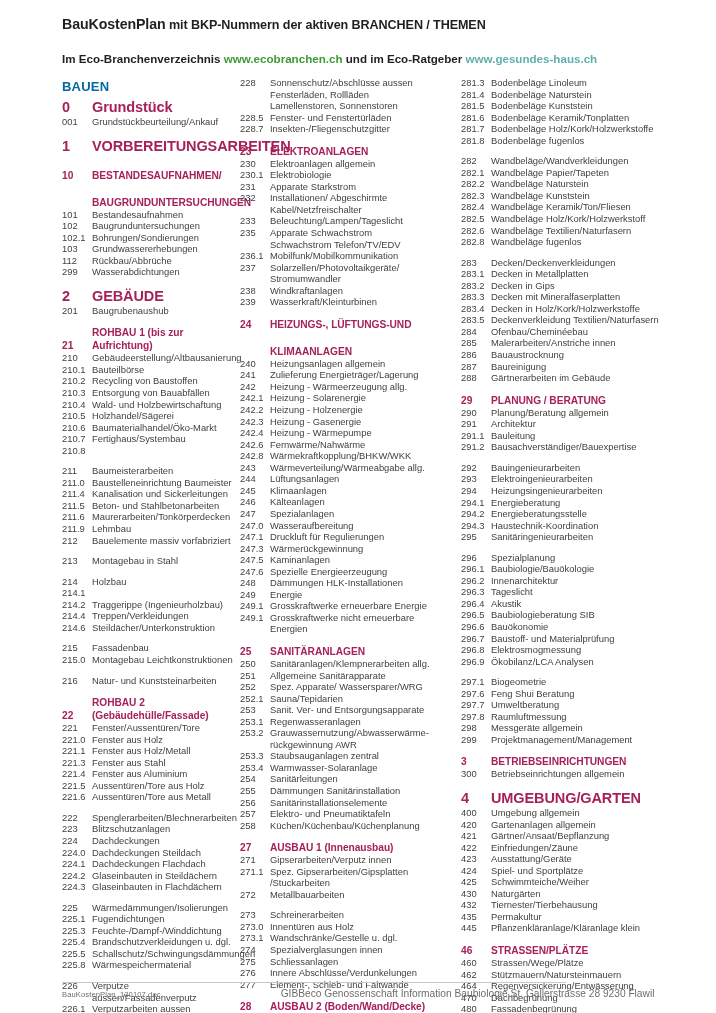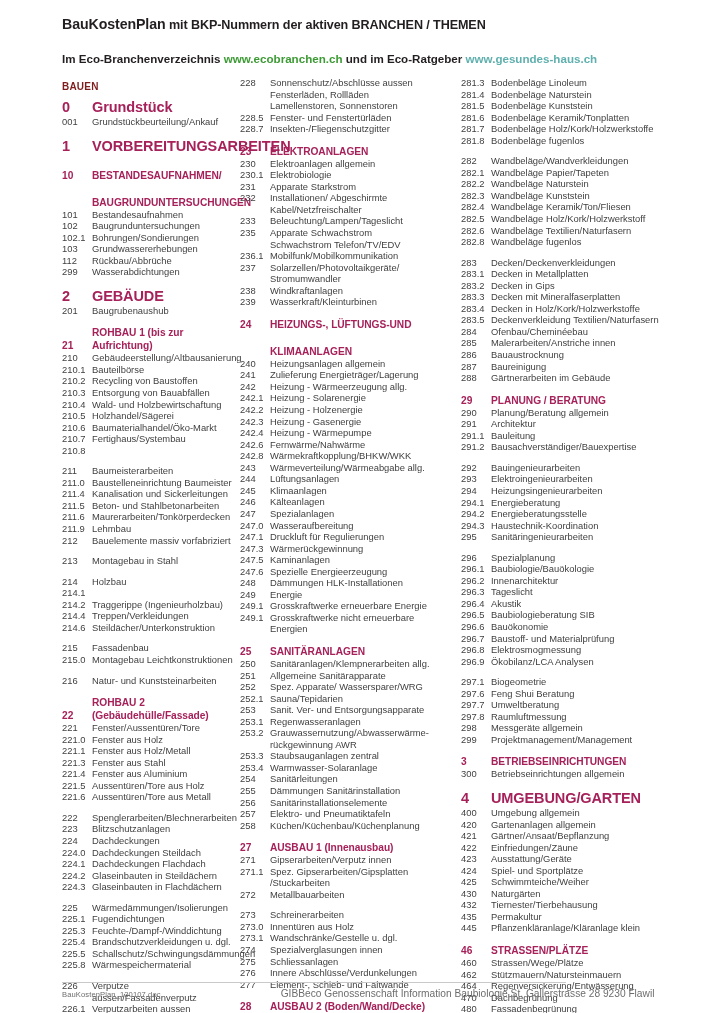--- a/index.html
+++ b/index.html
@@ -100,23 +100,23 @@
     color: #a6215a;
     font-weight: bold;
     margin-top: 10px;
   }
   .sec .num { width: 30px; flex: 0 0 auto; font-size: 10.2px; line-height: 13px; }
   .sec .txt { font-size: 10.2px; line-height: 13px; letter-spacing: -0.05px;}
   .sec.tight { margin-top: 14px; }
 
   
   .bigtitle {
-    color: #7f1d1d;
+    color: #0369a1;
     font-weight: bold;
-    font-size: 10px;
+    font-size: 13px;
     line-height: 19px;
     letter-spacing: 0.2px;
     margin-bottom: 2px;
   }
 
   .gap { height: 9px; }
 
   
   .footer {
     position: absolute;

